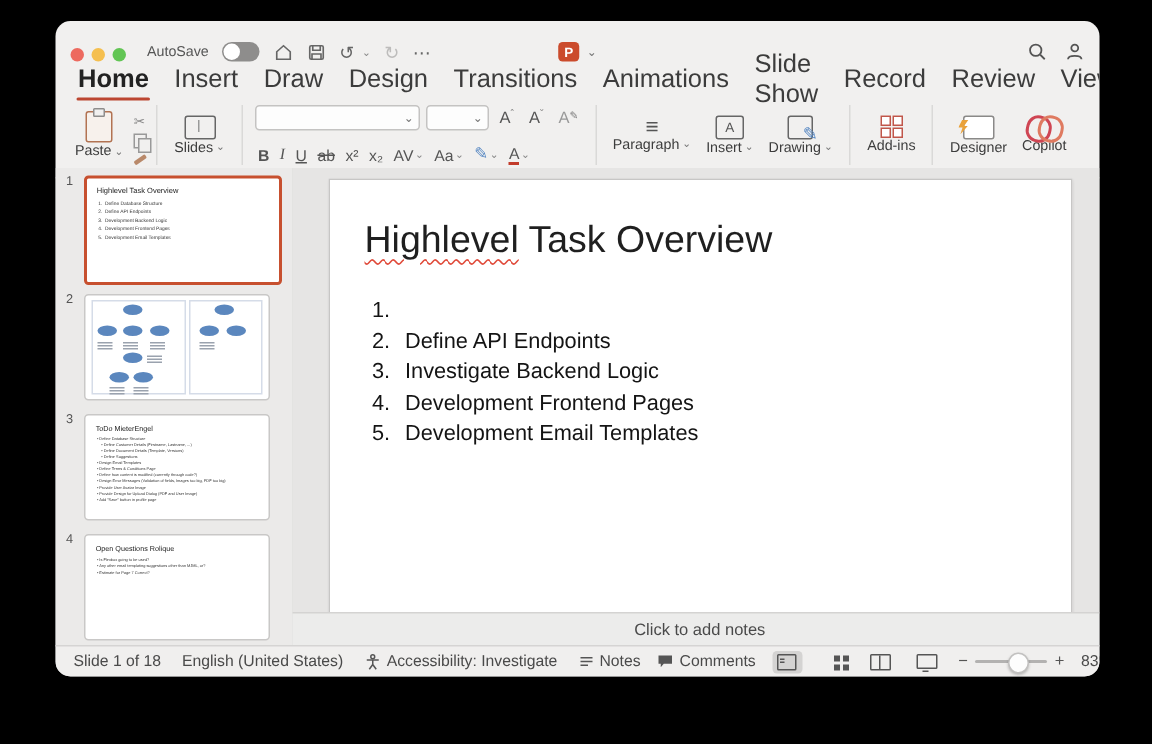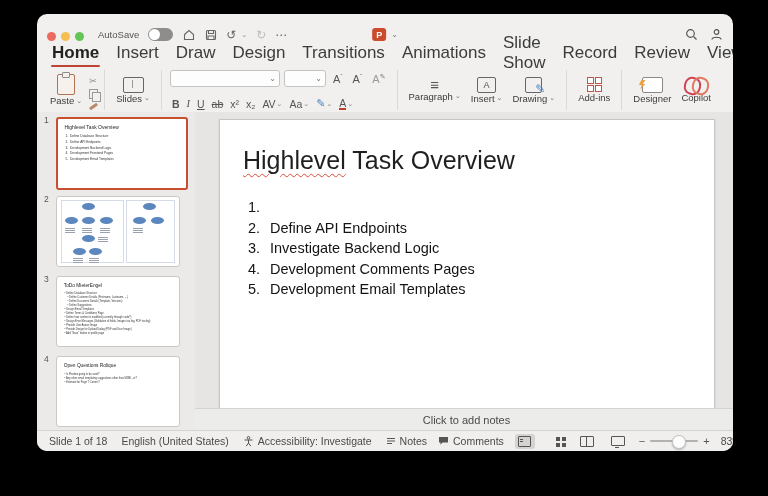--- a/index.html
+++ b/index.html
@@ -453,21 +453,21 @@
           <div class="sitem">
             <span class="n">2.</span>
               <span>Define API Endpoints</span>
             </div>
           <div class="sitem">
             <span class="n">3.</span>
               <span>Investigate Backend Logic</span>
             </div>
           <div class="sitem">
             <span class="n">4.</span>
-              <span>Development Comments Pages</span>
+              <span>Development Frontend Pages</span>
             </div>
           <div class="sitem">
             <span class="n">5.</span>
               <span>Development Email Templates</span>
             </div>
         </div>
       </div>
     </div>
 
     <div class="notesbar">

